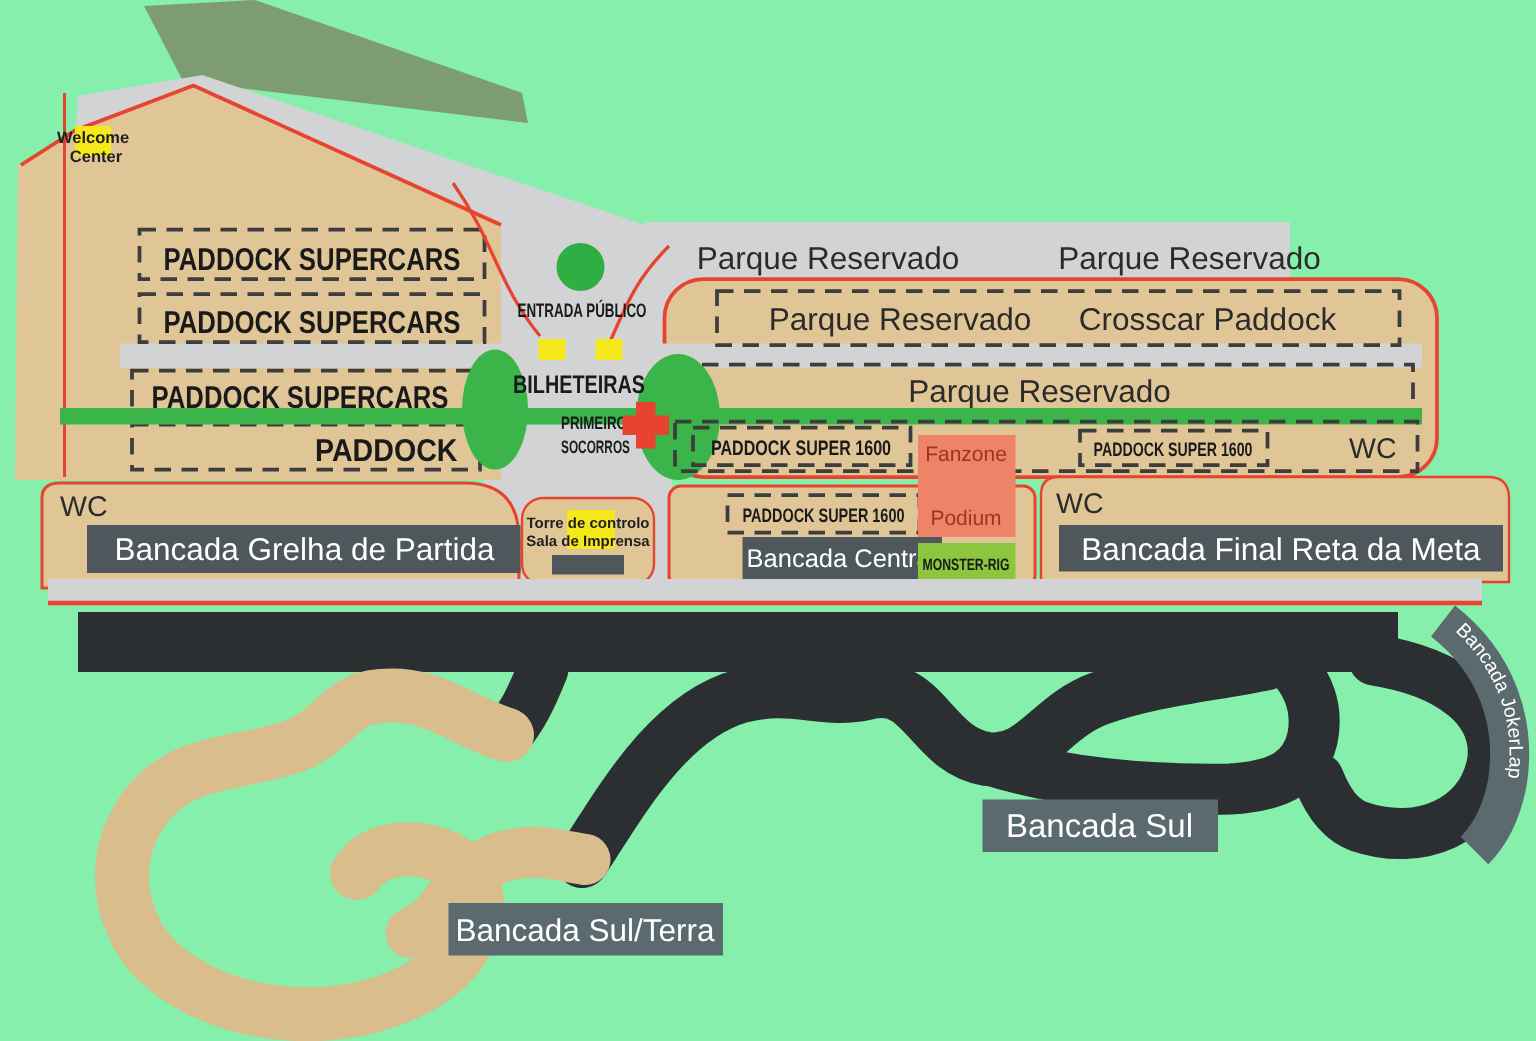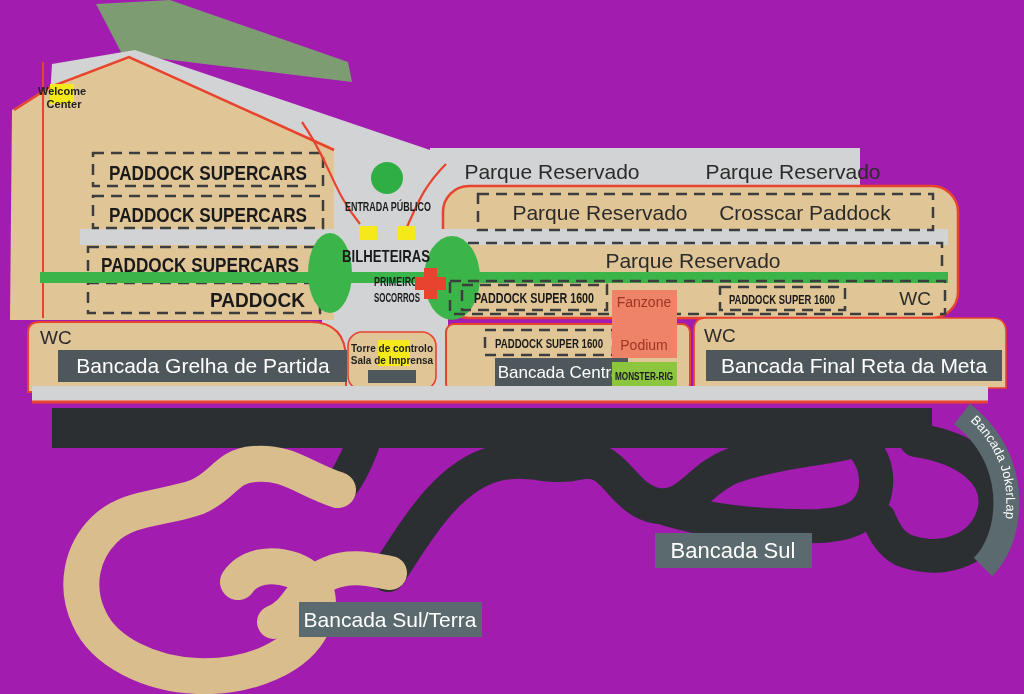--- a/index.html
+++ b/index.html
@@ -1,16 +1,16 @@
 <!DOCTYPE html>
 <html><head>
 <meta charset="utf-8">
 <style>
   html,body{margin:0;padding:0;background:#000;}
-  .stage{position:relative;width:1024px;height:694px;background:#a21caf;overflow:hidden;
+  .stage{position:relative;width:1024px;height:694px;background:#86efac;overflow:hidden;
          font-family:"Liberation Sans",sans-serif;}
   svg{display:block}
   text{font-family:"Liberation Sans",sans-serif;}
   .t-cond{font-weight:bold;fill:#1a1a1a;}
   .t-reg{fill:#2b2b2b;}
   .t-white{fill:#ffffff;}
   .t-small-bold{font-weight:bold;fill:#1f1f1f;}
   .dashbox{fill:none;stroke:#3d3d3d;stroke-width:2.5;stroke-dasharray:11 7;}
 </style>
 </head>

